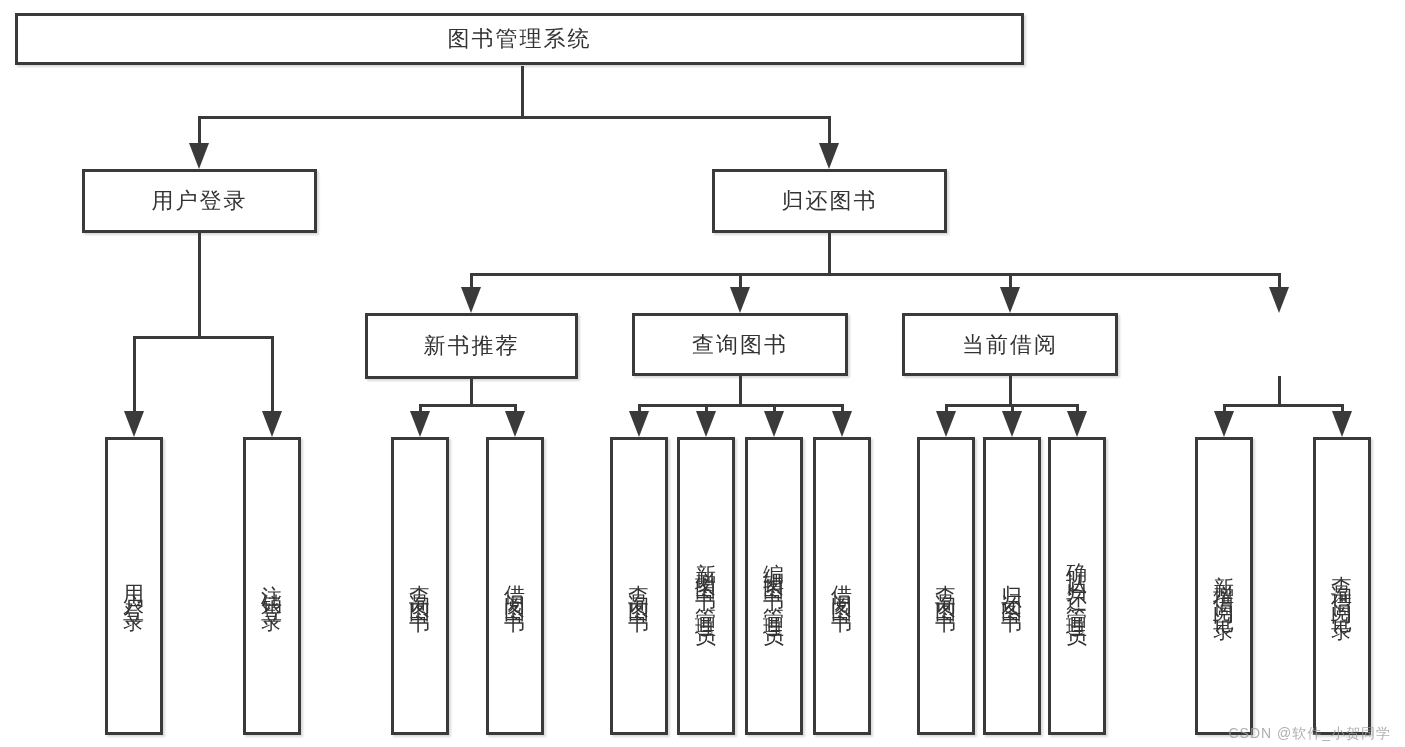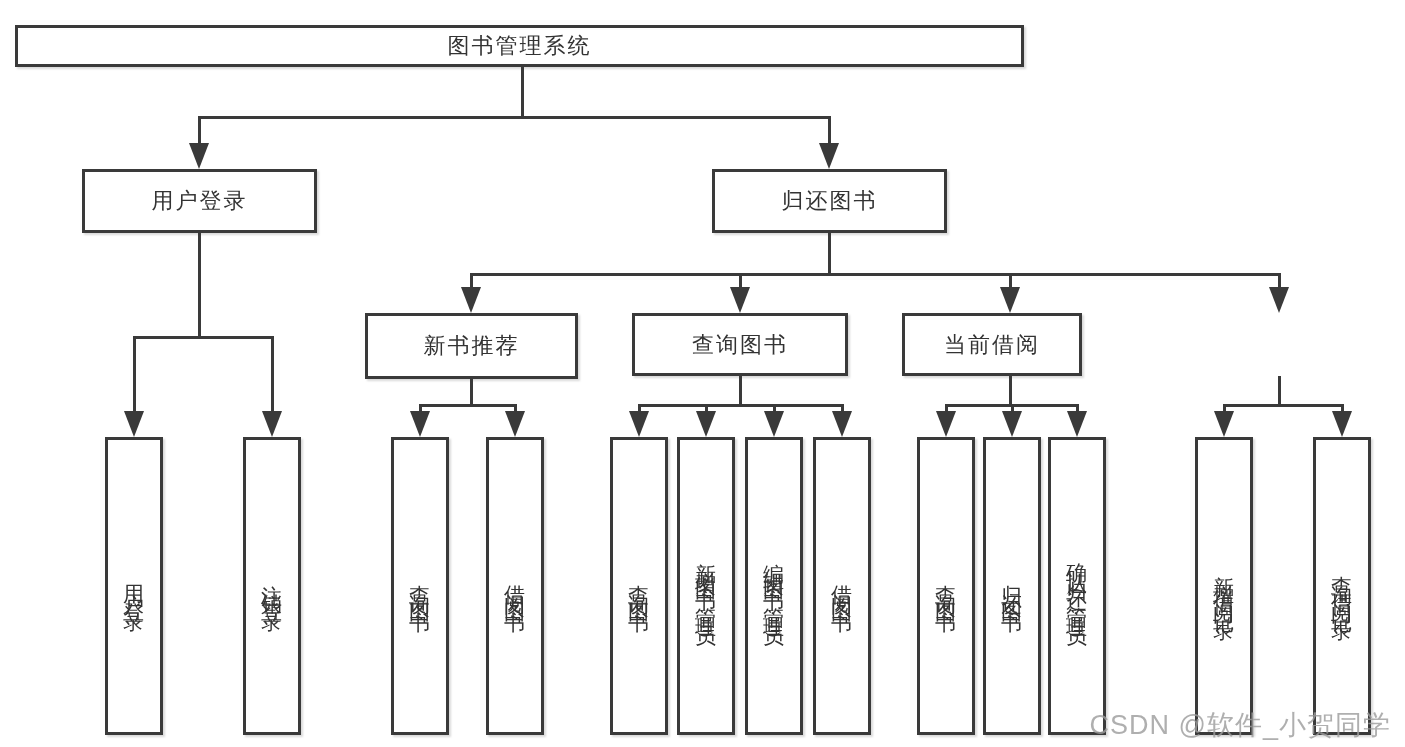--- a/index.html
+++ b/index.html
@@ -36,33 +36,33 @@
   .v{position:absolute;width:3px;background:var(--line);}
   .arrow{
     position:absolute;width:0;height:0;
     border-left:10px solid transparent;
     border-right:10px solid transparent;
     border-top:26px solid var(--line);
   }
   .watermark{
     position:absolute;
     right:14px;bottom:4px;
-    font-size:27px;
+    font-size:14px;
     color:rgba(158,158,158,0.82);
     letter-spacing:1px;
     z-index:10;
     white-space:nowrap;
   }
 </style>
 </head>
 <body>
 
 <div class="canvas">
 
-  <div class="node" style="left:15px;top:25px;width:1009px;height:42px">图书管理系统</div>
+  <div class="node" style="left:15px;top:13px;width:1009px;height:52px">图书管理系统</div>
 
   <div class="v" style="left:521px;top:66px;height:53px"></div>
   <div class="h" style="left:198px;top:116px;width:632px"></div>
   <div class="v" style="left:198px;top:116px;height:34px"></div>
   <div class="arrow" style="left:189px;top:143px"></div>
   <div class="v" style="left:828px;top:116px;height:34px"></div>
   <div class="arrow" style="left:819px;top:143px"></div>
 
   <div class="node" style="left:82px;top:169px;width:235px;height:64px">用户登录</div>
   <div class="node" style="left:712px;top:169px;width:235px;height:64px">归还图书</div>
@@ -80,21 +80,21 @@
 
   <div class="v" style="left:198px;top:233px;height:106px"></div>
   <div class="h" style="left:133px;top:336px;width:140px"></div>
   <div class="v" style="left:133px;top:336px;height:77px"></div>
   <div class="arrow" style="left:124px;top:411px"></div>
   <div class="v" style="left:271px;top:336px;height:77px"></div>
   <div class="arrow" style="left:262px;top:411px"></div>
 
   <div class="node" style="left:365px;top:313px;width:213px;height:66px">新书推荐</div>
   <div class="node" style="left:632px;top:313px;width:216px;height:63px">查询图书</div>
-  <div class="node" style="left:902px;top:313px;width:180px;height:63px">当前借阅</div>
+  <div class="node" style="left:902px;top:313px;width:216px;height:63px">当前借阅</div>
 
   <div class="v" style="left:470px;top:376px;height:31px"></div>
   <div class="h" style="left:419px;top:404px;width:97px"></div>
   <div class="v" style="left:419px;top:404px;height:10px"></div>
   <div class="arrow" style="left:410px;top:411px"></div>
   <div class="v" style="left:514px;top:404px;height:10px"></div>
   <div class="arrow" style="left:505px;top:411px"></div>
 
   <div class="v" style="left:739px;top:376px;height:31px"></div>
   <div class="h" style="left:638px;top:404px;width:205px"></div>

